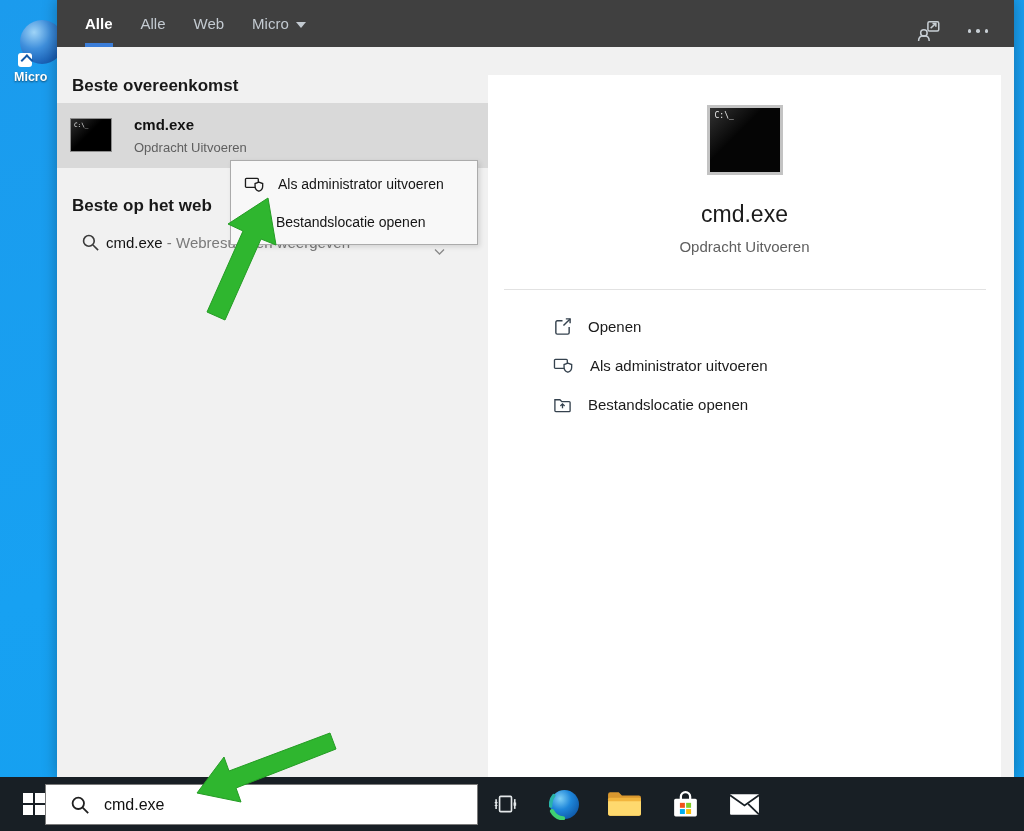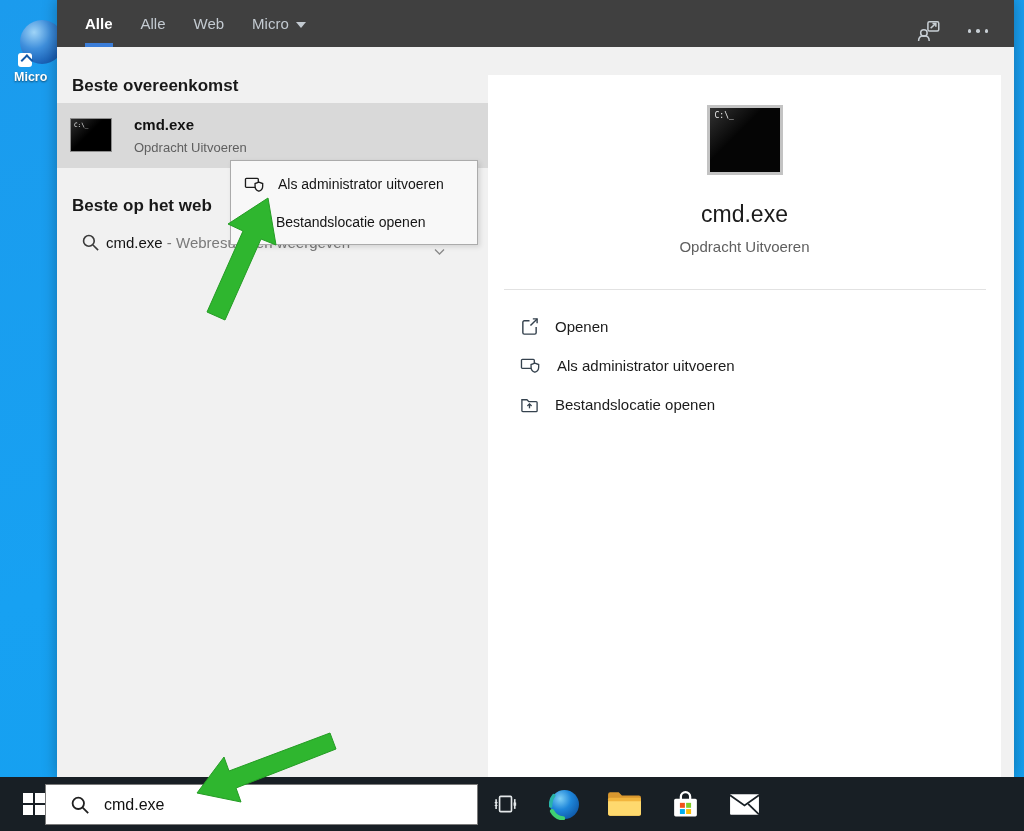--- a/index.html
+++ b/index.html
@@ -57,21 +57,21 @@
 
   
   .preview-card { position:absolute; left:431px; top:75px; width:513px; height:702px; background:#ffffff;
     display:flex; flex-direction:column; align-items:center; }
   .cmd-ico-lg { margin-top:30px; width:76px; height:70px; background:linear-gradient(135deg,#333 0%,#050505 40%);
     border:3px solid #c3c3c3; color:#eee; font-family:"DejaVu Sans Mono", monospace; font-size:8px; padding:3px 0 0 5px; }
   .preview-title { margin-top:26px; font-size:23px; color:#1b1b1b; }
   .preview-sub { margin-top:10px; font-size:15px; color:#5f5f5f; }
   .preview-divider { margin-top:34px; width:482px; border-top:1px solid #e2e2e2; }
   .actions { margin-top:17px; width:100%; }
-  .action-row { display:flex; align-items:center; height:39px; padding-left:32px; gap:16px; font-size:15px; color:#1b1b1b; cursor:pointer; }
+  .action-row { display:flex; align-items:center; height:39px; padding-left:24px; gap:16px; font-size:15px; color:#1b1b1b; cursor:pointer;margin-left:41px; }
   .act-icon { color:#35424e; display:flex; }
   .menu-ico { color:#1c1c1c; display:flex; }
 
   
   .taskbar { position:absolute; left:0; bottom:0; width:1024px; height:54px; background:#181f25; z-index:30; }
   .start-btn { position:absolute; left:12px; top:0; width:44px; height:54px; display:flex; align-items:center; justify-content:center; cursor:pointer; }
   .win-logo { display:grid; grid-template-columns:10px 10px; grid-template-rows:10px 10px; gap:2px; }
   .win-logo i { background:#fff; }
   .tb-search { position:absolute; left:45px; top:7px; width:433px; height:41px; background:#fff; border:1px solid #7a7a7a;
     display:flex; align-items:center; padding-left:24px; gap:14px; }

